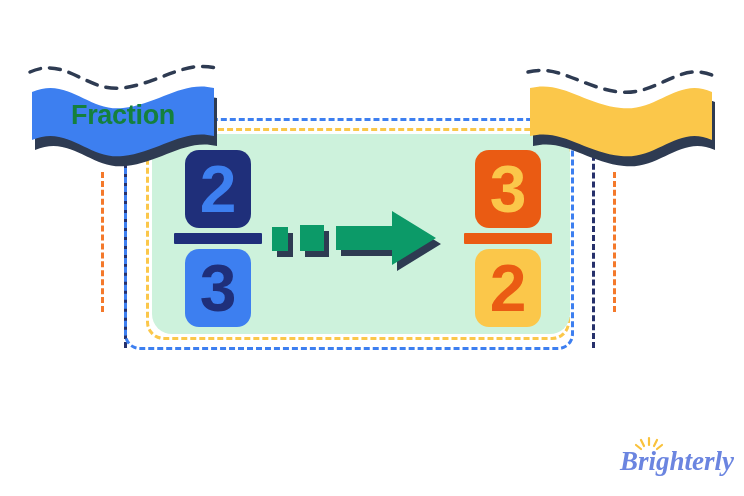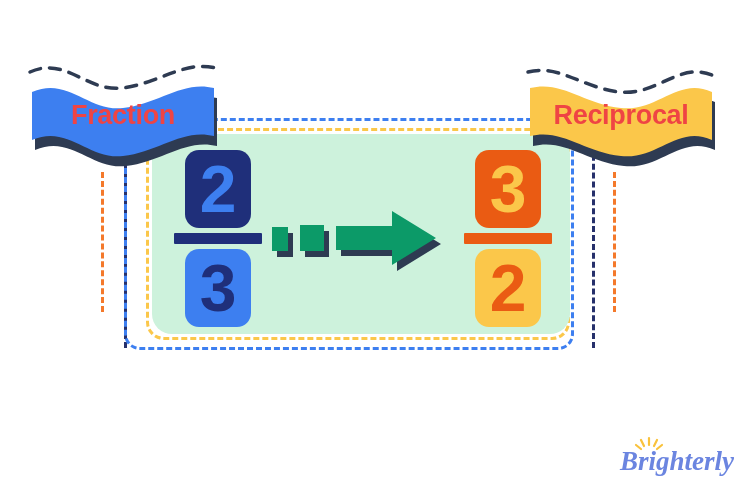--- a/index.html
+++ b/index.html
@@ -90,21 +90,21 @@
   .banner-right { left: 526px; }
   .banner svg { display: block; overflow: visible; }
   .banner-label {
     position: absolute;
     top: 18px;
     left: 0;
     width: 100%;
     text-align: center;
     font-size: 27px;
     font-weight: bold;
-    color: #ef4444;
+    color: #15803d;
     letter-spacing: -0.3px;
     pointer-events: none;
   }
 
   
   .fraction {
     position: absolute;
     top: 150px;
     width: 92px;
     text-align: center;
@@ -178,21 +178,20 @@
     </svg>
     <div class="banner-label">Fraction</div>
   </div>
 
   <div class="banner banner-right">
     <svg width="190" height="78" viewBox="0 0 190 78">
       <path d="M4 6 C 36 -2, 58 22, 95 26 C 132 30, 152 -6, 186 10 L 186 58 C 152 42, 132 78, 95 74 C 58 70, 36 46, 4 54 Z" fill="#2e3b52" transform="translate(3,10)"></path>
       <path d="M4 6 C 36 -2, 58 22, 95 26 C 132 30, 152 -6, 186 10 L 186 58 C 152 42, 132 78, 95 74 C 58 70, 36 46, 4 54 Z" fill="#fbc74a"></path>
       <path d="M2 2 C 34 -6, 56 18, 94 22 C 132 26, 154 -10, 188 6" fill="none" stroke="#2e3b52" stroke-width="3.5" stroke-dasharray="11 9" stroke-linecap="round" transform="translate(0,-12)"></path>
     </svg>
-    <div class="banner-label">Reciprocal</div>
   </div>
 
   <div class="fraction fraction-left">
     <div class="digit-tile tile-num-left">2</div>
     <div class="fr-bar bar-left"></div>
     <div class="digit-tile tile-den-left">3</div>
   </div>
 
   <div class="arrow-group">
     <svg width="180" height="64" viewBox="0 0 180 64">

